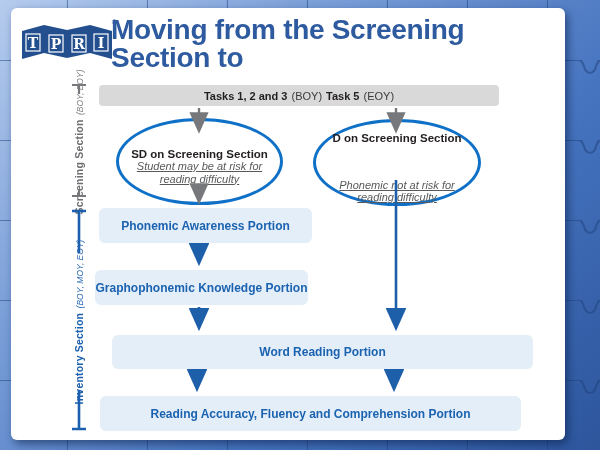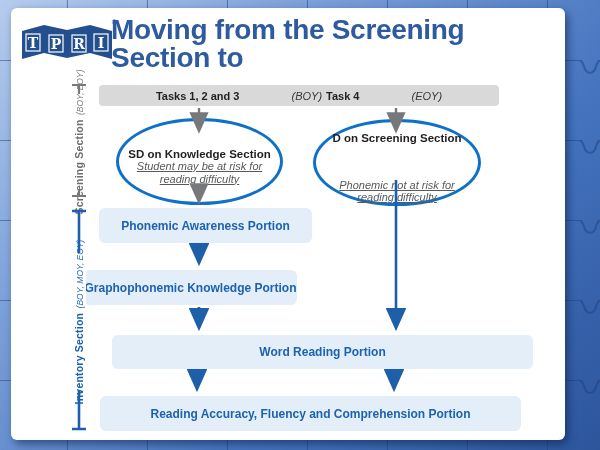--- a/index.html
+++ b/index.html
@@ -15,34 +15,34 @@
   .logo{position:absolute;left:10px;top:13px;width:92px;height:42px;}
   .logo .reg{position:absolute;right:-4px;top:-2px;font-size:7px;color:#234f8e;font-weight:bold;}
   
   .title{position:absolute;left:100px;right:12px;top:8px;text-align:left;
     color:#2e5b9f;font-weight:bold;font-size:28px;line-height:28px;letter-spacing:-.3px;}
   
   .taskbar{position:absolute;left:88px;top:77px;width:400px;height:21px;background:#d9d9d9;
     border-radius:4px;display:flex;align-items:center;justify-content:center;gap:4px;
     font-size:11px;color:#231f20;}
   .taskbar .b{font-weight:bold;}
-  .taskbar .i{font-style:italic;color:#3a3a3c;margin-left:48px;}
+  .taskbar .i{color:#3a3a3c;}
   
   .ellipse{position:absolute;background:#fff;border:3px solid #0e71c7;border-radius:50%;
     display:flex;flex-direction:column;align-items:center;justify-content:center;
     text-align:center;padding-top:10px;box-sizing:border-box;}
   .ellipse.left{left:105px;top:110px;width:167px;height:87px;}
   .ellipse.right{left:302px;top:111px;width:168px;height:87px;gap:35px;}
   .ellipse .head{font-weight:bold;font-size:11.5px;color:#231f20;}
   .ellipse .desc{font-style:italic;font-size:11px;line-height:12.5px;color:#58595b;width:140px;text-decoration:underline;}
   
   .fbox{position:absolute;background:#e4eef8;border-radius:6px;display:flex;align-items:center;
     justify-content:center;font-weight:bold;font-size:12px;color:#1b63b0;text-align:center;}
   .fbox.b1{left:88px;top:200px;width:213px;height:35px;}
-  .fbox.b2{left:73px;top:262px;width:213px;height:35px;}
+  .fbox.b2{left:84px;top:262px;width:213px;height:35px;}
   .fbox.b3{left:89px;top:327px;width:421px;height:34px;margin-left:12px;}
   .fbox.b4{left:89px;top:388px;width:421px;height:35px;}
   
   .side-label{position:absolute;transform:translate(-50%,-50%) rotate(-90deg);
     background:#fff;padding:0 5px;text-align:center;white-space:nowrap;line-height:11px;}
   .side-label .t{font-weight:bold;font-size:10.5px;letter-spacing:.2px;}
   .side-label .s{font-style:italic;font-size:8.5px;}
   .side-label.screening{left:68px;top:134px;color:#6d6e71;}
   .side-label.screening .s{color:#808184;}
   .side-label.inventory{left:68px;top:314px;color:#1b5fae;}
@@ -88,26 +88,26 @@
     <span class="reg">®</span>
   </div>
 
   <div class="title">
     <div>Moving from the Screening Section to</div>
   </div>
 
   <div class="taskbar">
     <span class="b">Tasks 1, 2 and 3</span>
     <span class="i">(BOY)</span>
-    <span class="b">Task 4</span>
+    <span class="b">Task 5</span>
     <span class="i">(EOY)</span>
   </div>
 
   <div class="ellipse left">
-    <div class="head">SD on Knowledge Section</div>
+    <div class="head">SD on Screening Section</div>
     <div class="desc">Student may be at risk for reading difficulty</div>
   </div>
   <div class="ellipse right">
     <div class="head">D on Screening Section</div>
     <div class="desc">Phonemic not at risk for reading difficulty</div>
   </div>
 
   <div class="fbox b1">Phonemic Awareness Portion</div>
   <div class="fbox b2">Graphophonemic Knowledge Portion</div>
   <div class="fbox b3">Word Reading Portion</div>

